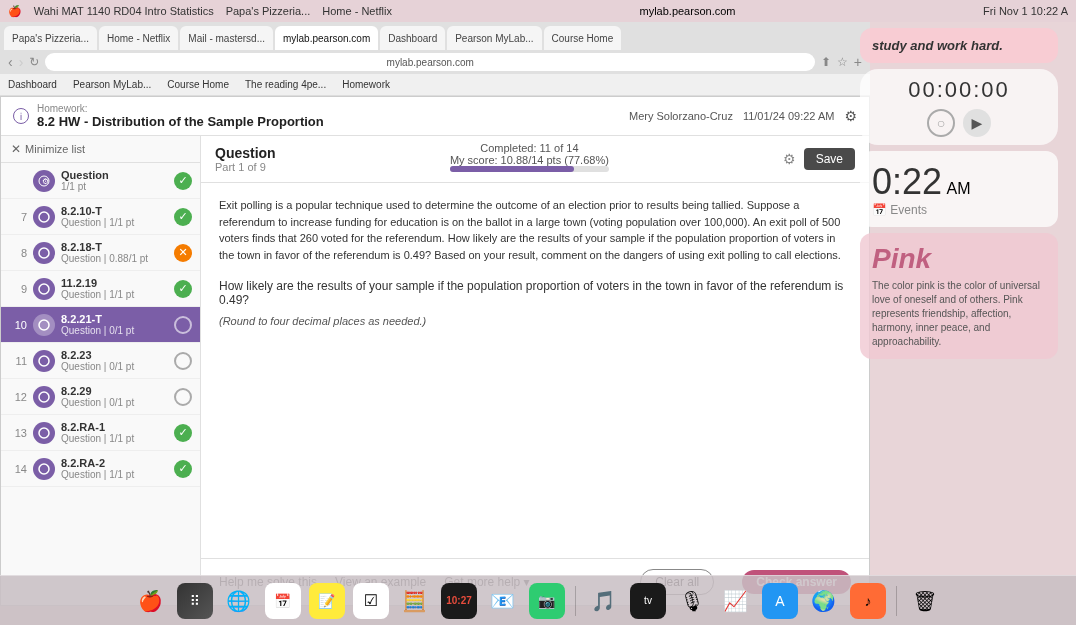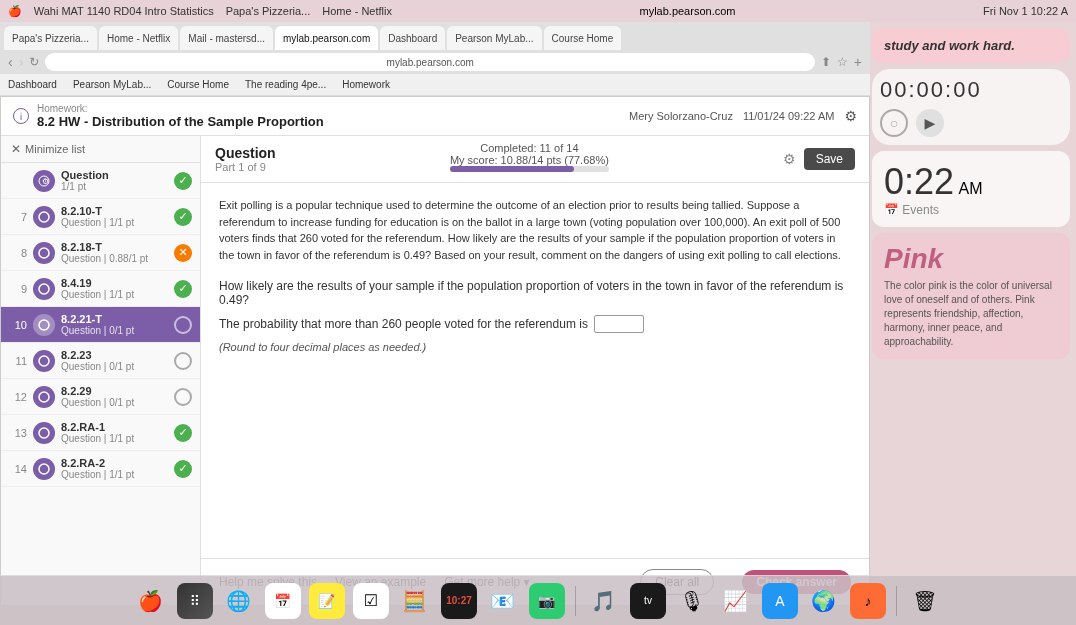--- a/index.html
+++ b/index.html
@@ -334,21 +334,21 @@
       font-size: 12px;
       cursor: pointer;
       color: white;
       font-weight: bold;
     }
 
     
     .right-panel {
       position: absolute;
       top: 22px;
-      right: 0;
+      right: 12px;
       width: 210px;
       height: 603px;
       display: flex;
       flex-direction: column;
       gap: 6px;
       padding: 6px;
     }
 
     .widget-card {
       background: rgba(255,255,255,0.85);
@@ -365,20 +365,21 @@
       color: #333;
       font-style: italic;
     }
 
     .timer-card {
       background: rgba(255,255,255,0.7);
       border-radius: 18px;
       padding: 8px;
       display: flex;
       flex-direction: column;
+      align-items: center;
     }
     .timer-display {
       font-size: 22px;
       font-weight: 300;
       color: #333;
       letter-spacing: 2px;
     }
     .timer-controls {
       display: flex;
       gap: 8px;
@@ -607,21 +608,21 @@
       </div>
 
       <div class="question-item">
         <span class="question-num">9</span>
         <div class="question-icon" style="background:#7b5ea7;">
           <svg viewBox="0 0 12 12" width="12" height="12">
               <circle cx="6" cy="6" r="5" fill="none" stroke="white" stroke-width="1.5"></circle>
             </svg>
         </div>
         <div class="question-info">
-          <div class="question-name">8.4.19</div>
+          <div class="question-name">11.2.19</div>
           <div class="question-sub">Question | 1/1 pt</div>
         </div>
         <div class="status-icon status-correct">✓</div>
       </div>
 
       <div class="question-item active">
         <span class="question-num">10</span>
         <div class="question-icon" style="background:rgba(255,255,255,0.3);">
           <svg viewBox="0 0 12 12" width="12" height="12">
               <circle cx="6" cy="6" r="5" fill="none" stroke="white" stroke-width="1.5"></circle>
@@ -709,24 +710,20 @@
         </div>
         <div style="display:flex;gap:8px;align-items:center;">
           <span style="font-size:14px;color:#888;">⚙</span>
           <button class="save-btn">Save</button>
         </div>
       </div>
 
       <div class="question-body">
         <div class="question-text">Exit polling is a popular technique used to determine the outcome of an election prior to results being tallied. Suppose a referendum to increase funding for education is on the ballot in a large town (voting population over 100,000). An exit poll of 500 voters finds that 260 voted for the referendum. How likely are the results of your sample if the population proportion of voters in the town in favor of the referendum is 0.49? Based on your result, comment on the dangers of using exit polling to call elections.</div>
         <div class="question-prompt">How likely are the results of your sample if the population proportion of voters in the town in favor of the referendum is 0.49?</div>
-        <div class="question-answer-line">
-          <span>The probability that more than 260 people voted for the referendum is</span>
-          <input class="answer-input" type="text" value="" style="">
-        </div>
         <div class="question-note">(Round to four decimal places as needed.)</div>
       </div>
 
       <div class="bottom-bar">
         <div class="help-links">
           <a class="help-link">Help me solve this</a>
           <a class="help-link">View an example</a>
           <a class="help-link">Get more help ▾</a>
         </div>
         <div class="action-buttons">

